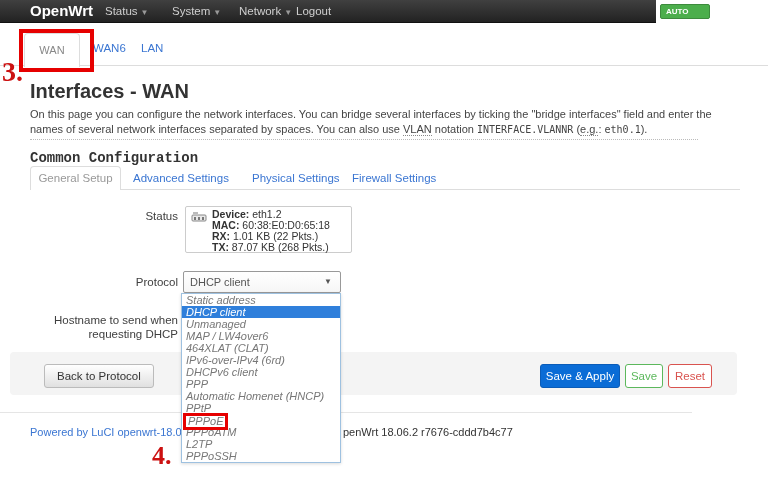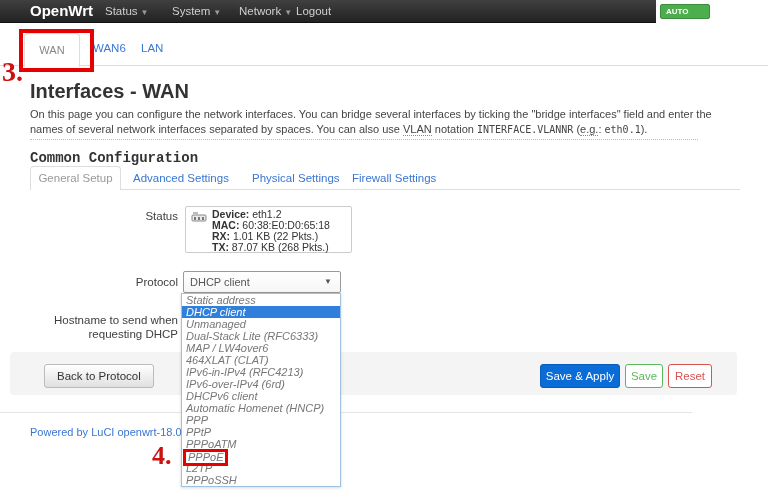--- a/index.html
+++ b/index.html
@@ -149,34 +149,33 @@
 
   <div class="action-bar">
     <div class="btn btn-back">Back to Protocol</div>
     <div class="btn btn-primary">Save &amp; Apply</div>
     <div class="btn btn-save">Save</div>
     <div class="btn btn-reset">Reset</div>
   </div>
 
   <div class="footer-hr"></div>
   <span class="footer-left">Powered by LuCI openwrt-18.06 br</span>
+  <span class="footer-right">penWrt 18.06.2 r7676-cddd7b4c77</span>
 
   <div class="dropdown">
       <div class="opt">Static address</div>
       <div class="opt hl">DHCP client</div>
       <div class="opt">Unmanaged</div>
-      <div class="opt">Dual-Stack Lite (RFC6333)</div>
       <div class="opt">MAP / LW4over6</div>
       <div class="opt">464XLAT (CLAT)</div>
-      <div class="opt">IPv6-in-IPv4 (RFC4213)</div>
       <div class="opt">IPv6-over-IPv4 (6rd)</div>
       <div class="opt">DHCPv6 client</div>
+      <div class="opt">PPP</div>
       <div class="opt">Automatic Homenet (HNCP)</div>
-      <div class="opt">PPP</div>
       <div class="opt">PPtP</div>
+      <div class="opt"><span class="boxed-label">PPPoE</span></div>
       <div class="opt">PPPoATM</div>
-      <div class="opt"><span class="boxed-label">PPPoE</span></div>
       <div class="opt">L2TP</div>
       <div class="opt">PPPoSSH</div>
     </div>
   <div class="step-num step4">4.</div>
 
 </div>
 
 </body></html>

